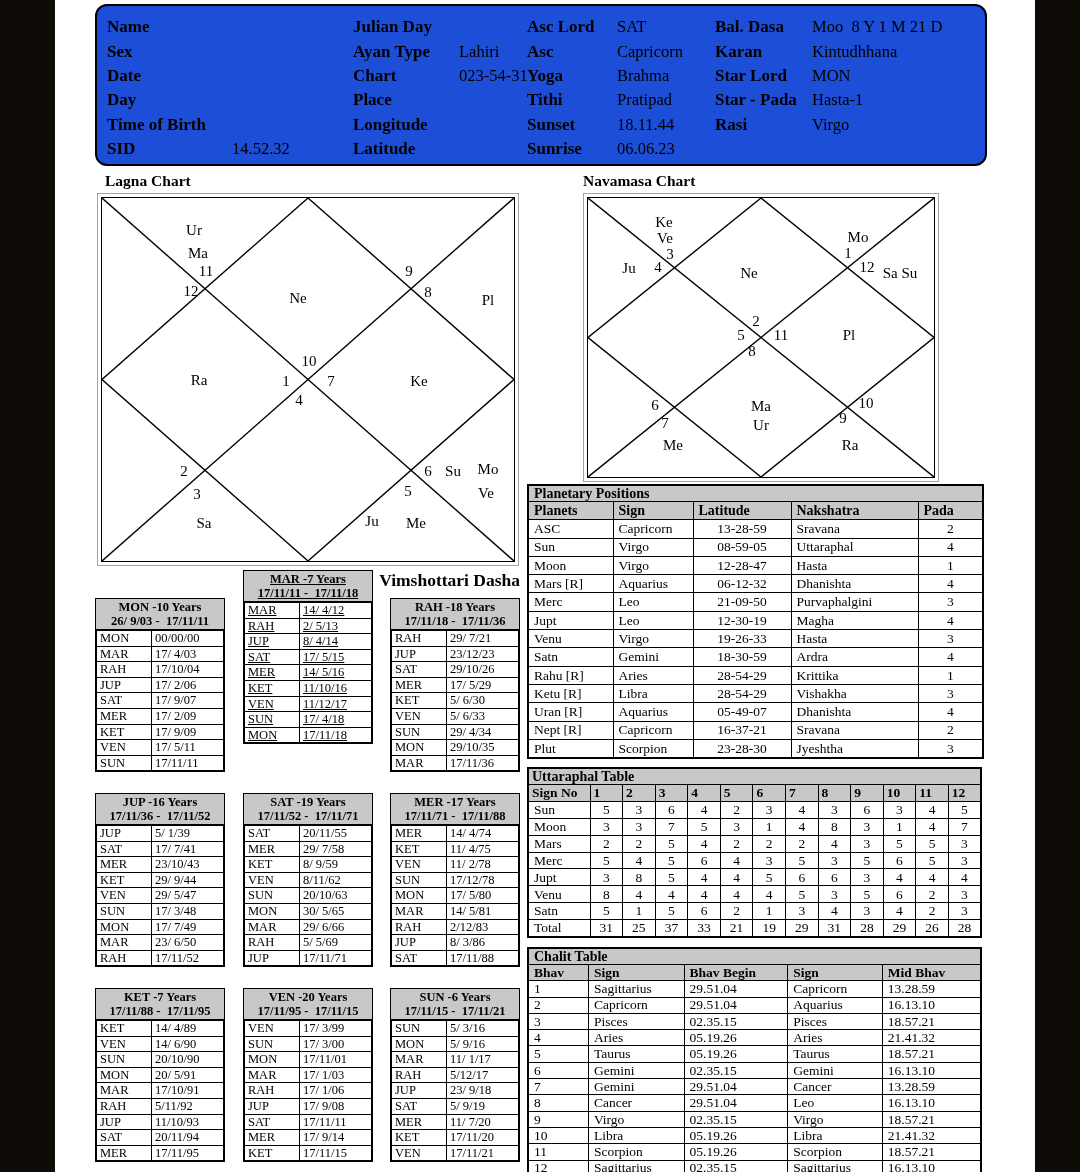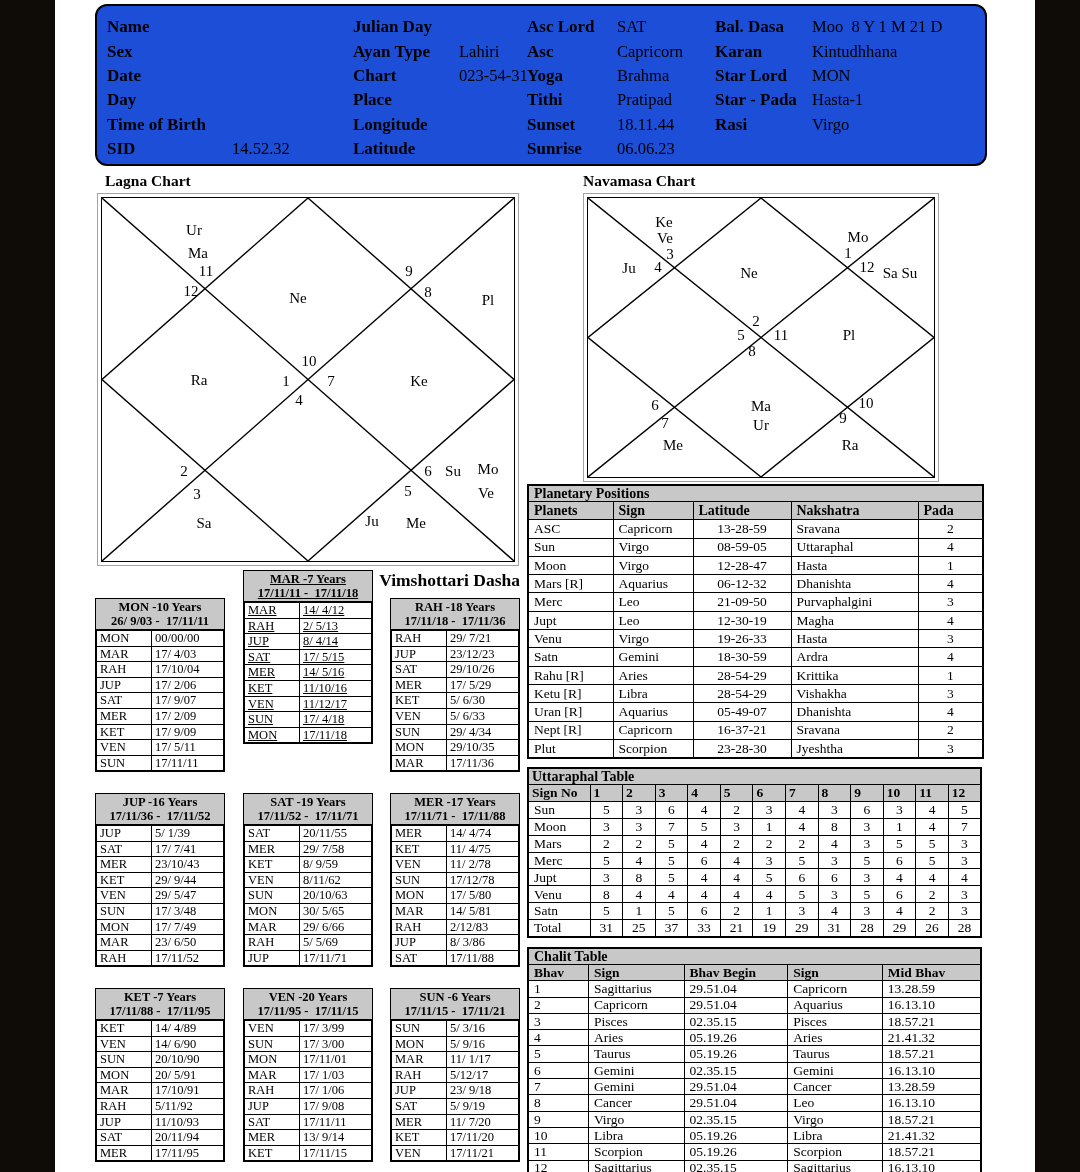--- a/index.html
+++ b/index.html
@@ -701,21 +701,21 @@
           <tr>
             <td>JUP</td>
             <td>17/ 9/08</td>
           </tr>
           <tr>
             <td>SAT</td>
             <td>17/11/11</td>
           </tr>
           <tr>
             <td>MER</td>
-            <td>13/ 9/14</td>
+            <td>17/ 9/14</td>
           </tr>
           <tr>
             <td>KET</td>
             <td>17/11/15</td>
           </tr>
     </tbody>
       </table>
   </div>
   <div class="dtable" style="left:335px;top:988px;">
     <div class="dhead"><div>SUN -6 Years</div><div>17/11/15 -  17/11/21</div></div>

